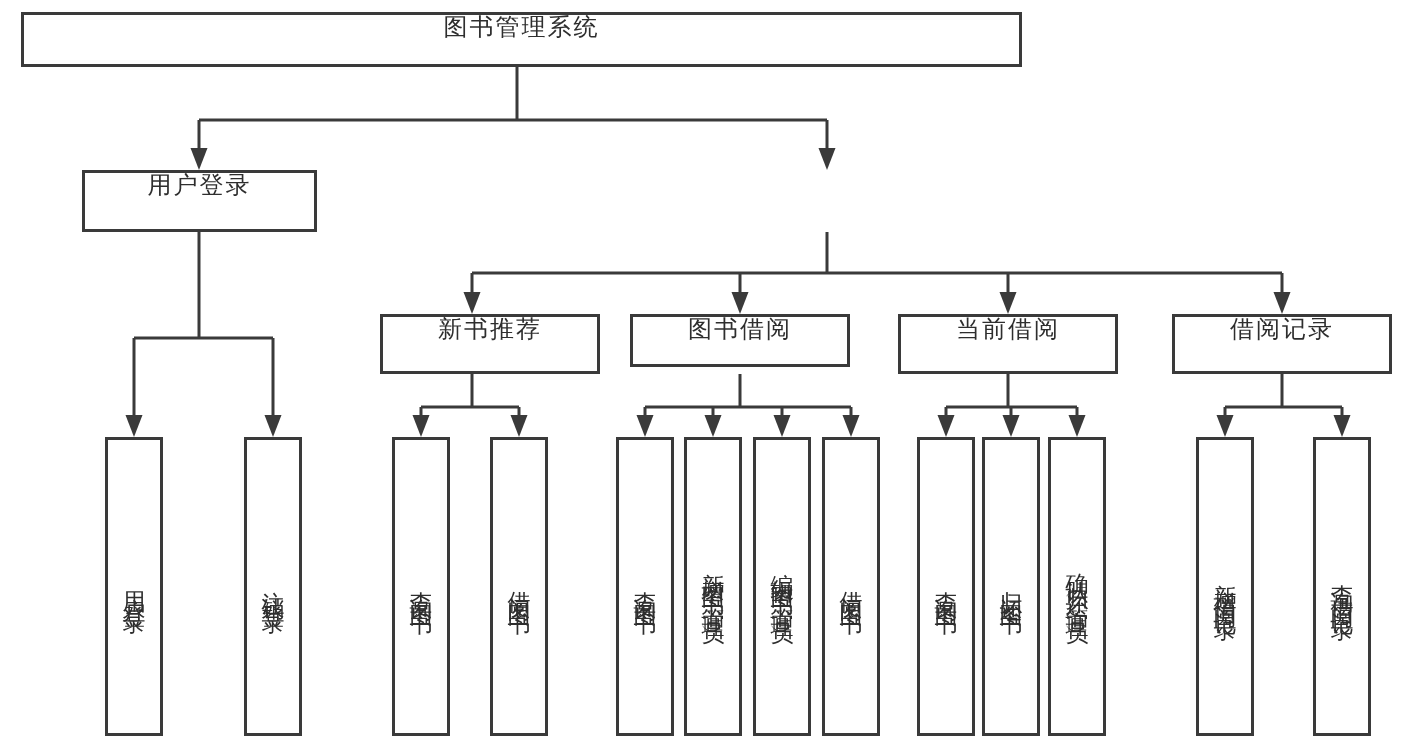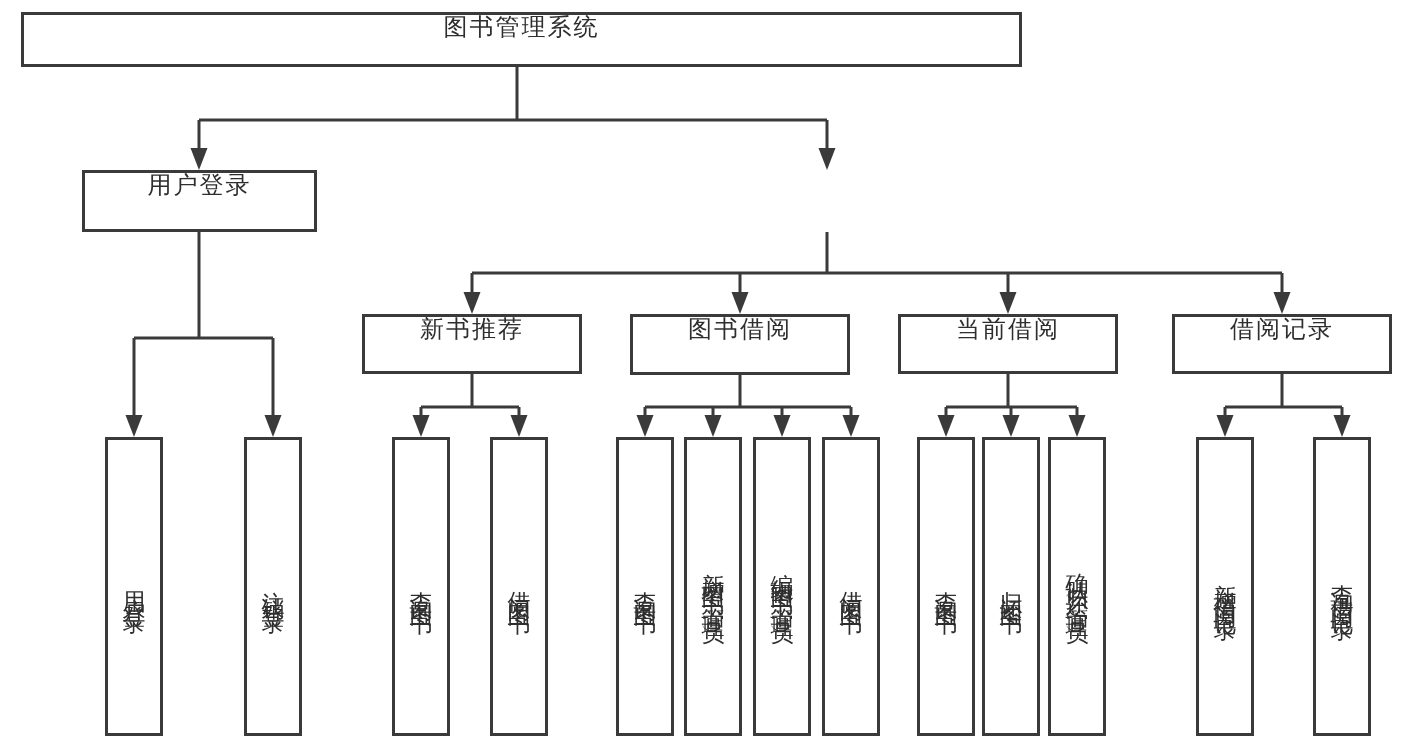--- a/index.html
+++ b/index.html
@@ -120,24 +120,24 @@
   </svg>
 
   <div class="node" style="left:21px;top:12px;width:1001px;height:55px;">
     <span class="lbl">图书管理系统</span>
   </div>
 
   <div class="node" style="left:82px;top:170px;width:235px;height:62px;">
     <span class="lbl">用户登录</span>
   </div>
 
-  <div class="node" style="left:362px;top:314px;width:220px;height:60px;">
+  <div class="node" style="left:380px;top:314px;width:220px;height:60px;">
     <span class="lbl">新书推荐</span>
   </div>
-  <div class="node" style="left:630px;top:314px;width:220px;height:61px;">
+  <div class="node" style="left:630px;top:314px;width:220px;height:53px;">
     <span class="lbl">图书借阅</span>
   </div>
   <div class="node" style="left:1172px;top:314px;width:220px;height:60px;">
     <span class="lbl">借阅记录</span>
   </div>
   <div class="node" style="left:898px;top:314px;width:220px;height:60px;">
     <span class="lbl">当前借阅</span>
   </div>
 
   <div class="leaf" style="left:105px;">

